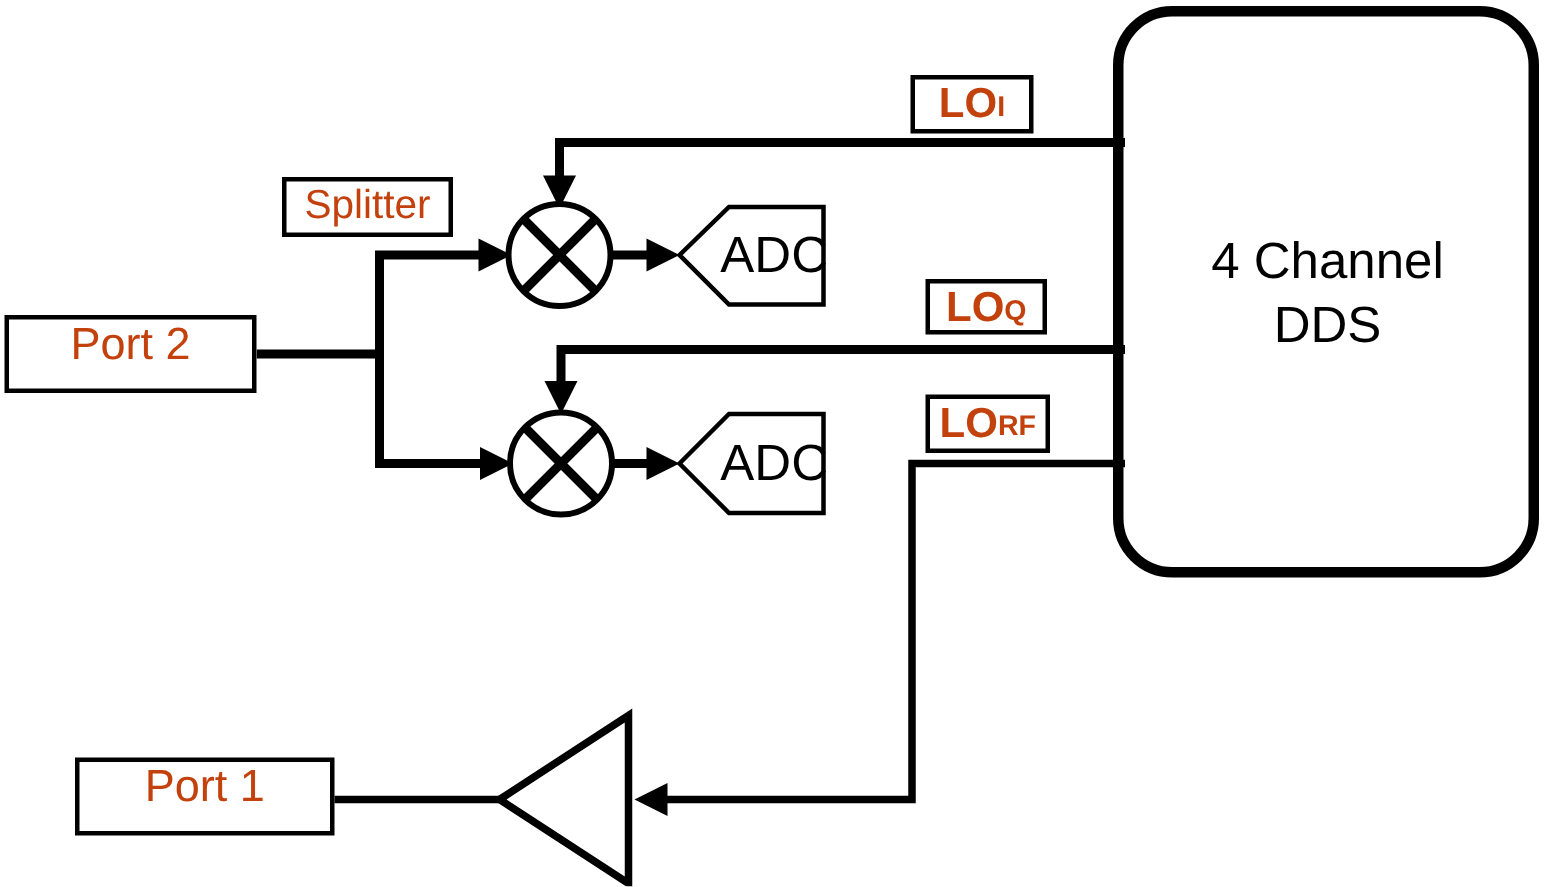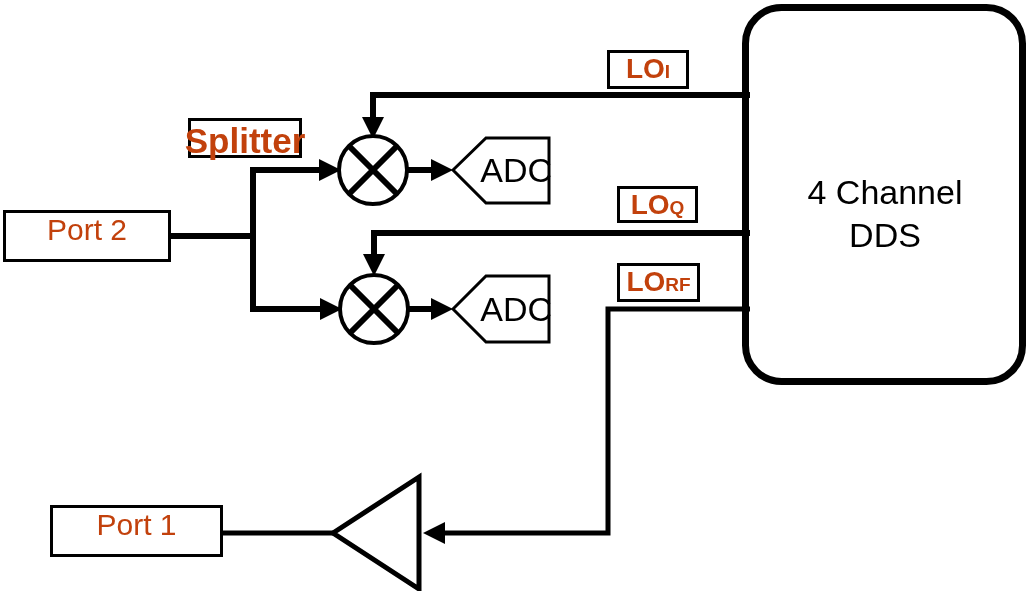--- a/index.html
+++ b/index.html
@@ -25,31 +25,31 @@
     box-sizing: border-box;
     background: #ffffff;
     border: 3px solid #000000;
     display: flex;
     align-items: flex-start;
     justify-content: center;
     color: #c2410c;
     white-space: nowrap;
   }
   .port-label { font-size: 30px; font-weight: normal; }
-  .splitter-label { font-size: 35px; font-weight: bold; }
+  .splitter-label { font-size: 27px; font-weight: normal; }
   .lo-label { font-size: 28px; font-weight: bold; }
   .lo-sub { font-size: 19px; font-weight: bold; position: relative; top: 8px; }
   .freetext {
     position: absolute;
     color: #000000;
     text-align: center;
     white-space: nowrap;
   }
   .adc-text { font-size: 34px; line-height: 44px; text-align: right; }
-  .dds-text { font-size: 34px; line-height: 43px; white-space: normal; margin-top: 18px; }
+  .dds-text { font-size: 34px; line-height: 43px; white-space: normal; }
 </style>
 </head>
 <body>
 
 <div class="canvas">
 
   <svg viewBox="0 0 1029 591">
 
     <rect x="745.5" y="7.5" width="277" height="374" rx="36" ry="36" fill="#ffffff" stroke="#000000" stroke-width="7"></rect>
 

